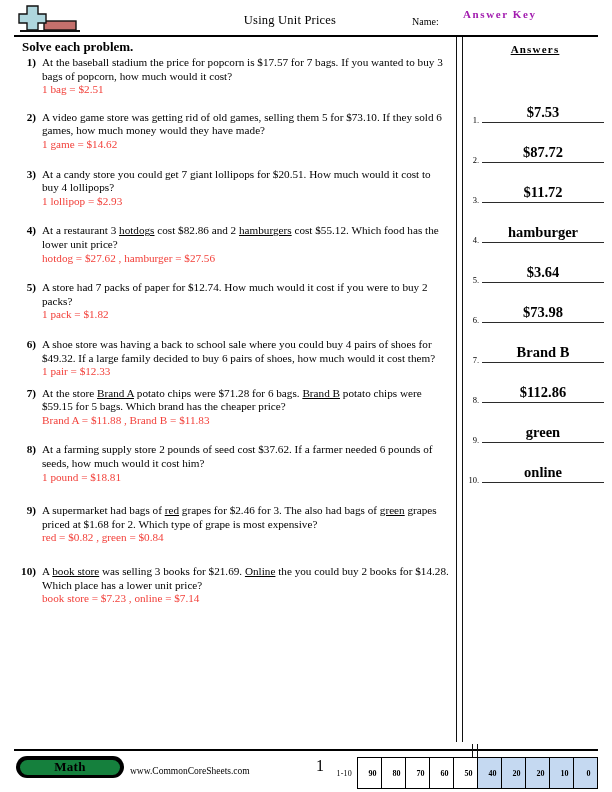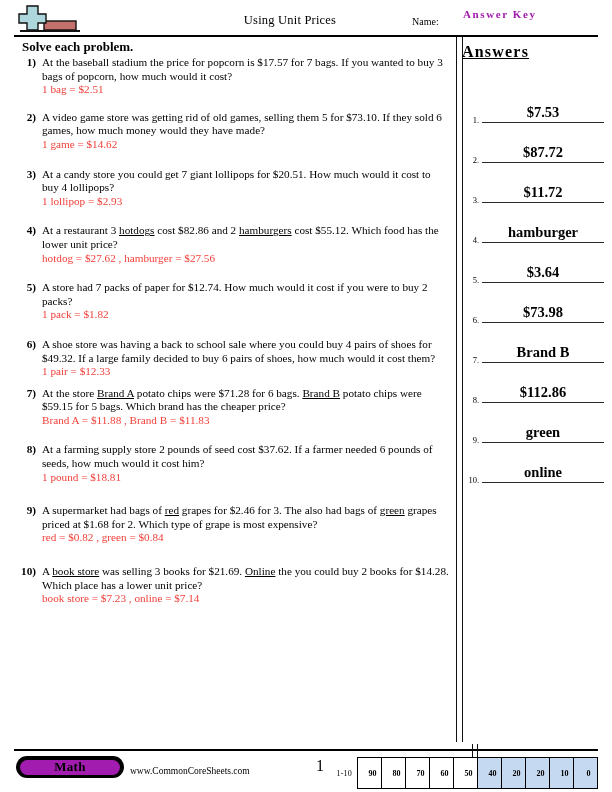--- a/index.html
+++ b/index.html
@@ -115,21 +115,22 @@
   .answers-col {
     position: absolute;
     left: 462px; top: 37px;
     width: 150px;
     height: 705px;
   }
   .answers-head {
     position: absolute;
     left: 0; top: 6px;
     width: 146px;
-    font-size: 16px;
+    text-align: center;
+    font-size: 11px;
     font-weight: bold;
     text-decoration: underline;
     letter-spacing: 1.2px;
   }
   .ans-row {
     position: absolute;
     left: 2px;
     width: 146px;
     height: 34px;
   }
@@ -171,21 +172,21 @@
     left: 16px; top: 756px;
     width: 108px; height: 22px;
     background: #000;
     border-radius: 11px;
     display: flex;
     align-items: center;
     justify-content: center;
   }
   .math-badge .pill {
     width: 100px; height: 15px;
-    background: #a21caf;
+    background: #15803d;
     border-radius: 8px;
     display: flex;
     align-items: center;
     justify-content: center;
     font-size: 13px;
     font-weight: bold;
     letter-spacing: 0.3px;
   }
   .site-url {
     position: absolute;

